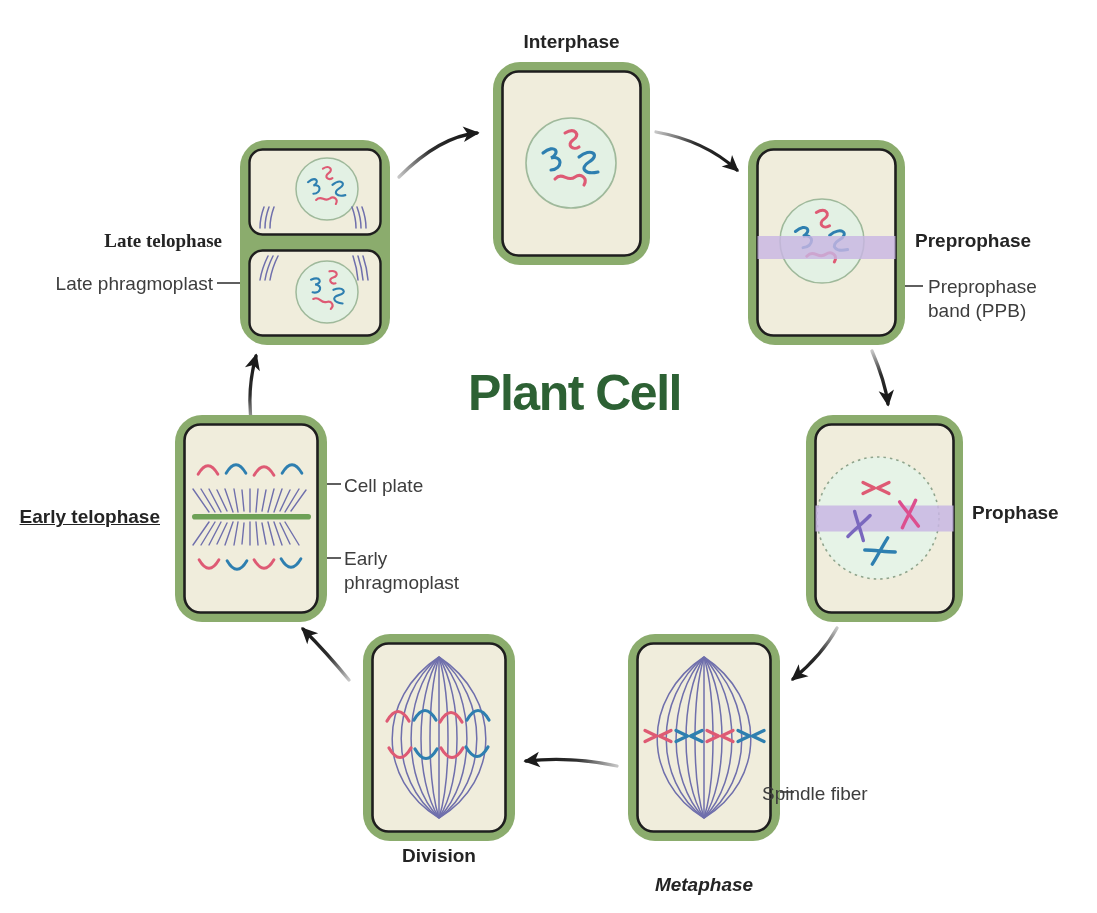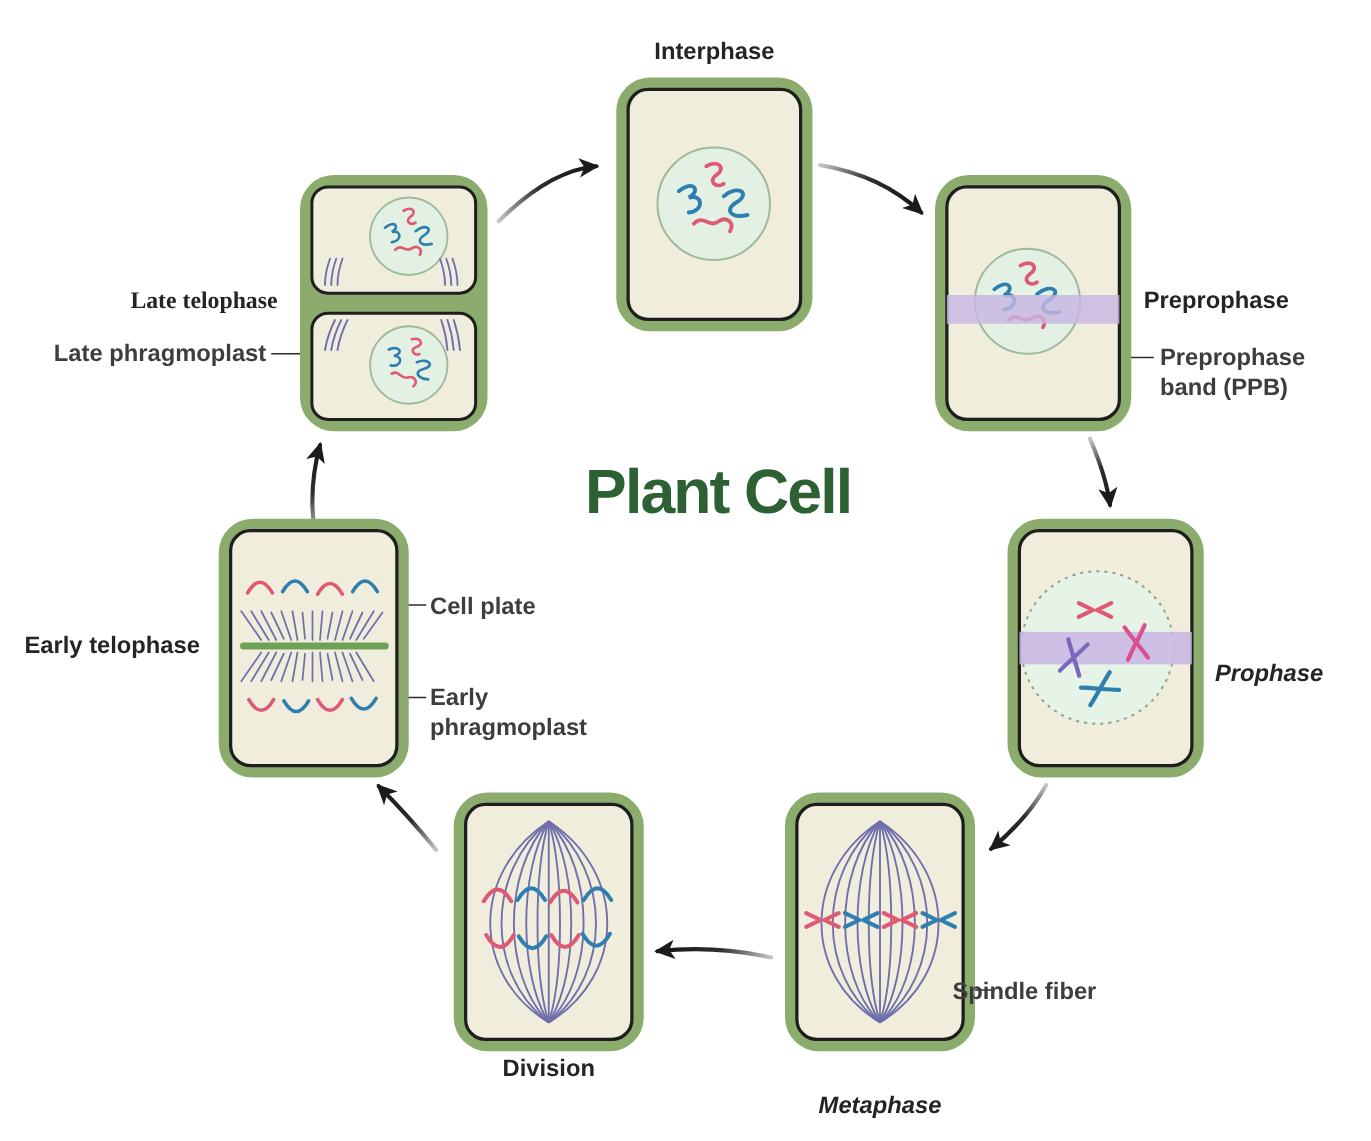--- a/index.html
+++ b/index.html
@@ -6,21 +6,21 @@
   .canvas{
     position:relative;width:1097px;height:913px;background:#ffffff;overflow:hidden;
     font-family:"Liberation Sans",sans-serif;
   }
   .canvas svg.scene{position:absolute;left:0;top:0;}
   .phase-label{
     position:absolute;font-size:19px;font-weight:700;color:#242424;white-space:nowrap;
   }
   .phase-label.centered{white-space:normal;text-align:center;}
   .annot{
-    position:absolute;font-size:19px;font-weight:700;color:#3d3d3d;line-height:1.24;
+    position:absolute;font-size:19px;font-weight:400;color:#3d3d3d;line-height:1.24;
   }
   .annot.right{text-align:right;}
   .title{
     position:absolute;left:377px;top:362px;width:395px;text-align:center;
     font-size:50px;font-weight:700;color:#2D6134;line-height:1.26;letter-spacing:-1.5px;
   }
 </style>
 </head>
 <body>
 
@@ -193,24 +193,24 @@
     <path fill="none" stroke="#6F6FAC" stroke-width="1.5" stroke-linecap="round" d="M24,67 Q20,78 20,88 M29,67 Q25,78 25,88 M34,67 Q30,78 30,88  M112,67 Q116,78 116,88 M117,67 Q121,78 121,88 M122,67 Q126,78 126,88  M28,116 Q22,128 20,140 M33,116 Q27,128 25,140 M38,116 Q32,128 30,140  M113,116 Q117,128 118,140 M118,116 Q122,128 123,140 M123,116 Q127,128 128,140"></path>
   </g>
 </svg>
 
 <div class="title">
   <div>Plant Cell</div>
 </div>
 
 <div class="phase-label centered" style="left:493px;top:31px;width:157px;">Interphase</div>
 <div class="phase-label" style="left:915px;top:230px;">Preprophase</div>
-<div class="phase-label" style="left:972px;top:529px;font-style:italic;">Prophase</div>
+<div class="phase-label" style="left:972px;top:502px;">Prophase</div>
 <div class="phase-label centered" style="left:628px;top:874px;width:152px;font-style:italic;">Metaphase</div>
 <div class="phase-label centered" style="left:363px;top:845px;width:152px;">Division</div>
-<div class="phase-label" style="left:10px;top:506px;width:150px;text-align:right;">Early telophase</div>
+<div class="phase-label" style="left:10px;top:506px;width:150px;text-align:right;text-decoration:underline;">Early telophase</div>
 <div class="phase-label" style="left:50px;top:230px;width:172px;text-align:right;font-family:Liberation Serif, serif;">Late telophase</div>
 
 <div class="annot right" style="left:30px;top:272px;width:183px;">Late phragmoplast</div>
 <div class="annot" style="left:928px;top:275px;width:128px;">Preprophase band (PPB)</div>
 <div class="annot" style="left:344px;top:474px;">Cell plate</div>
 <div class="annot" style="left:344px;top:547px;width:130px;">Early phragmoplast</div>
 <div class="annot" style="left:762px;top:782px;">Spindle fiber</div>
 
 </div>
 

